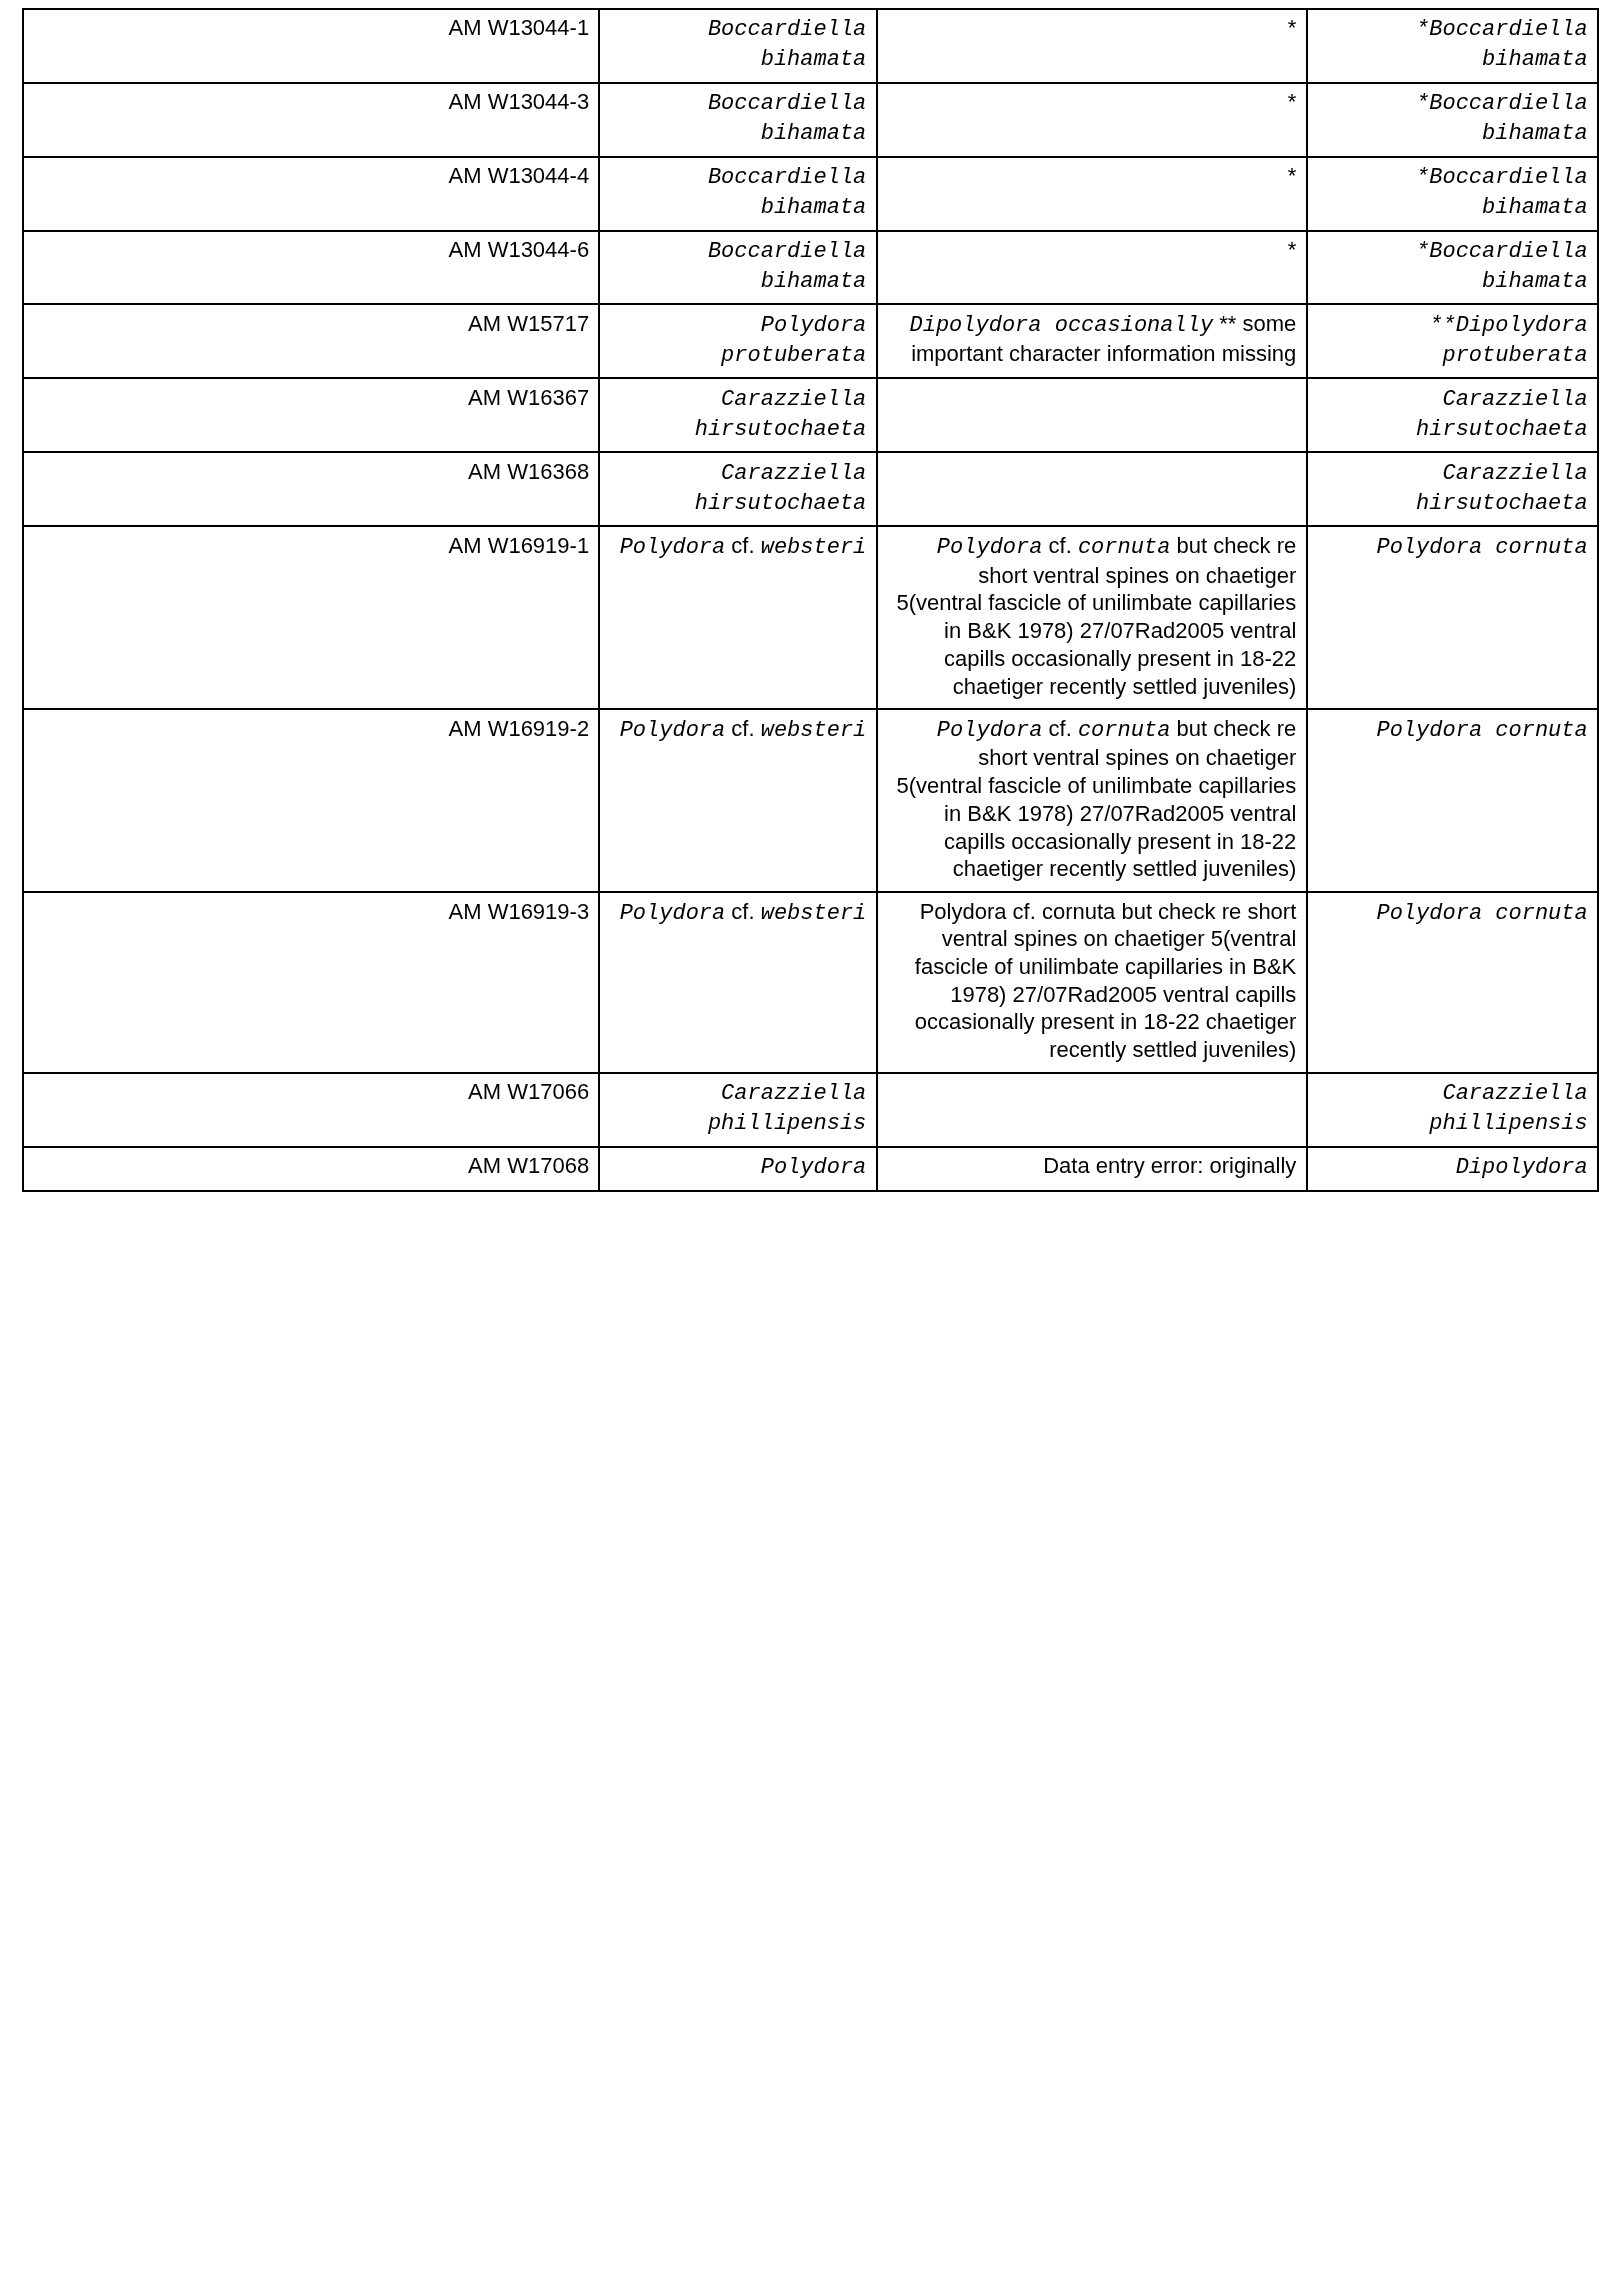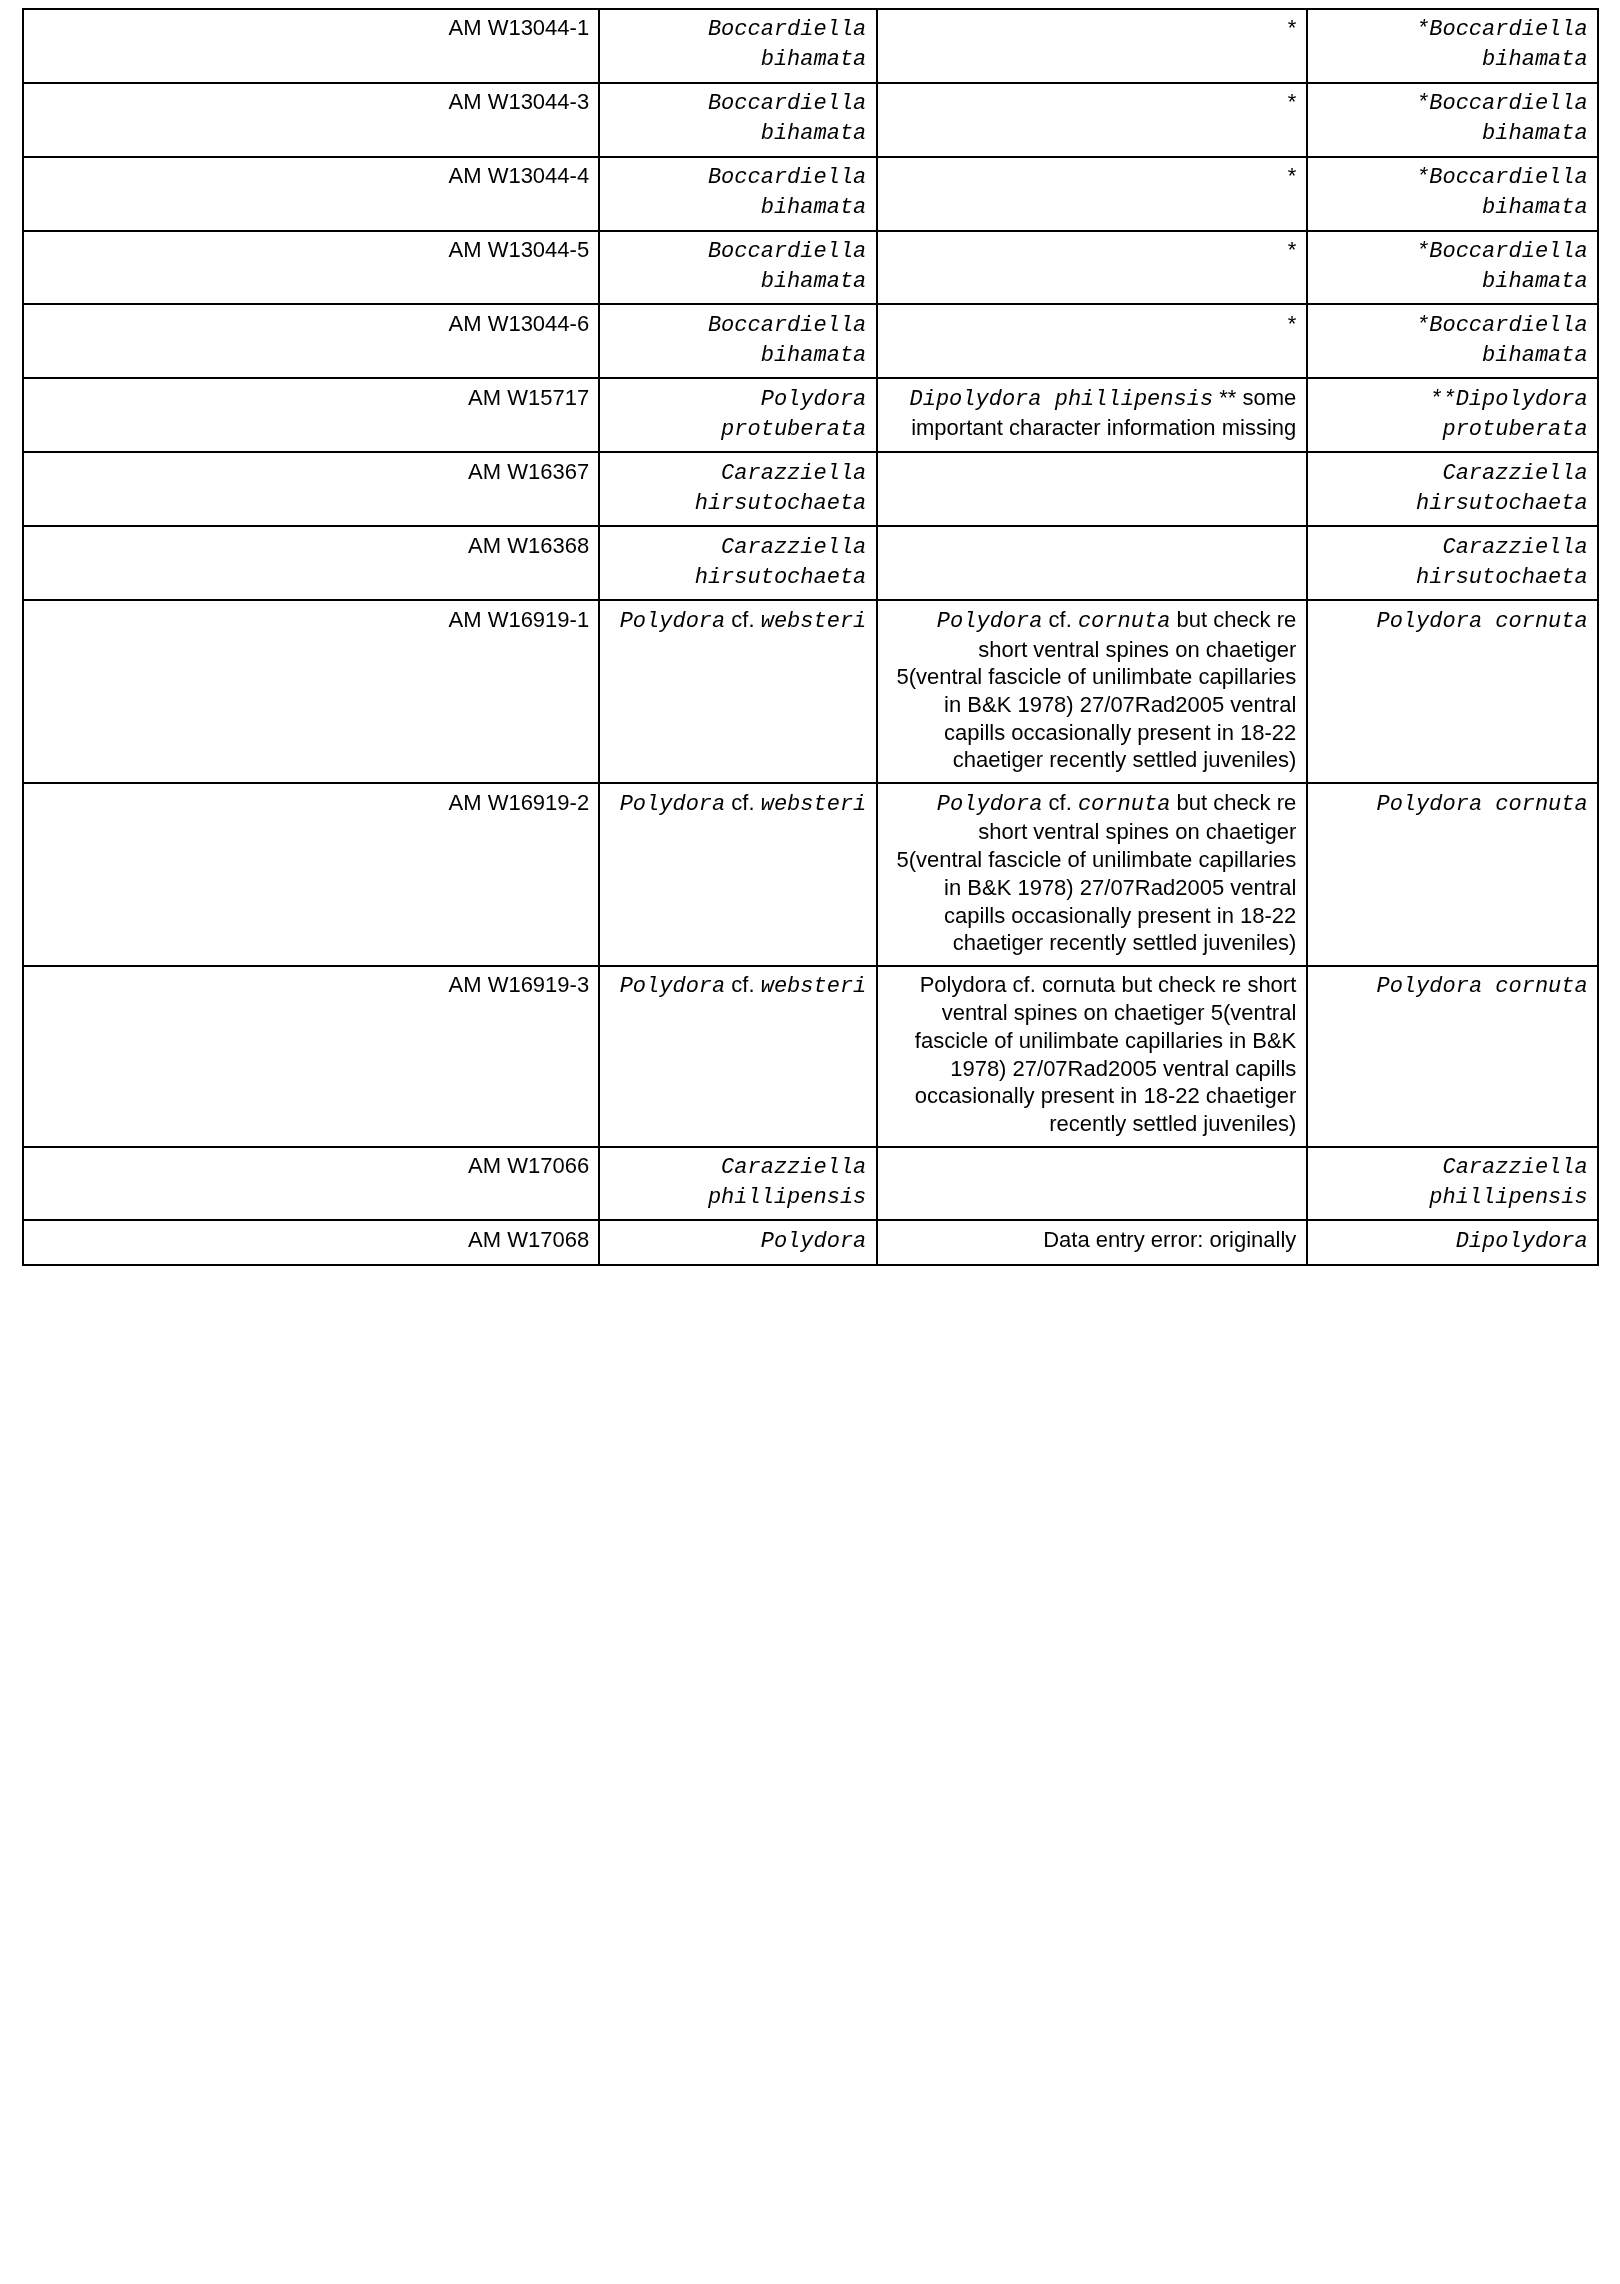--- a/index.html
+++ b/index.html
@@ -68,38 +68,32 @@
     <td><i>*Boccardiella bihamata</i></td>
   </tr>
 
   <tr>
     <td>AM W13044-4</td>
     <td><i>Boccardiella bihamata</i></td>
     <td><span>*</span></td>
     <td><i>*Boccardiella bihamata</i></td>
   </tr>
 
-  <tr>
-    <td>AM W13044-5</td>
-    <td><i>Boccardiella bihamata</i></td>
-    <td><span>*</span></td>
-    <td><i>*Boccardiella bihamata</i></td>
-  </tr>
 
   <tr>
     <td>AM W13044-6</td>
     <td><i>Boccardiella bihamata</i></td>
     <td><span>*</span></td>
     <td><i>*Boccardiella bihamata</i></td>
   </tr>
 
   <tr>
     <td>AM W15717</td>
     <td><i>Polydora protuberata</i></td>
-    <td><i>Dipolydora phillipensis</i><span> ** some important character information missing</span></td>
+    <td><i>Dipolydora occasionally</i><span> ** some important character information missing</span></td>
     <td><i>**Dipolydora protuberata</i></td>
   </tr>
 
   <tr>
     <td>AM W16367</td>
     <td><i>Carazziella hirsutochaeta</i></td>
     <td></td>
     <td><i>Carazziella hirsutochaeta</i></td>
   </tr>
 

